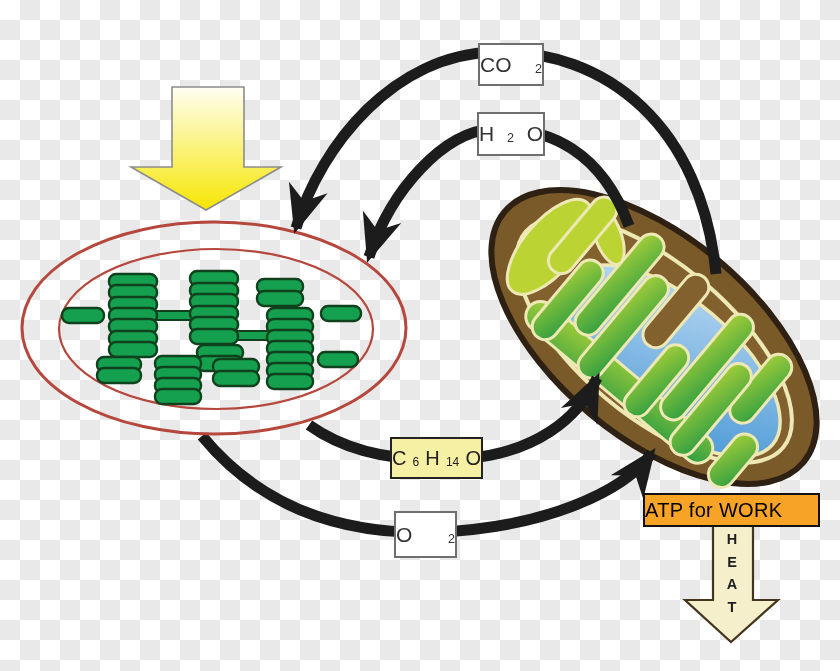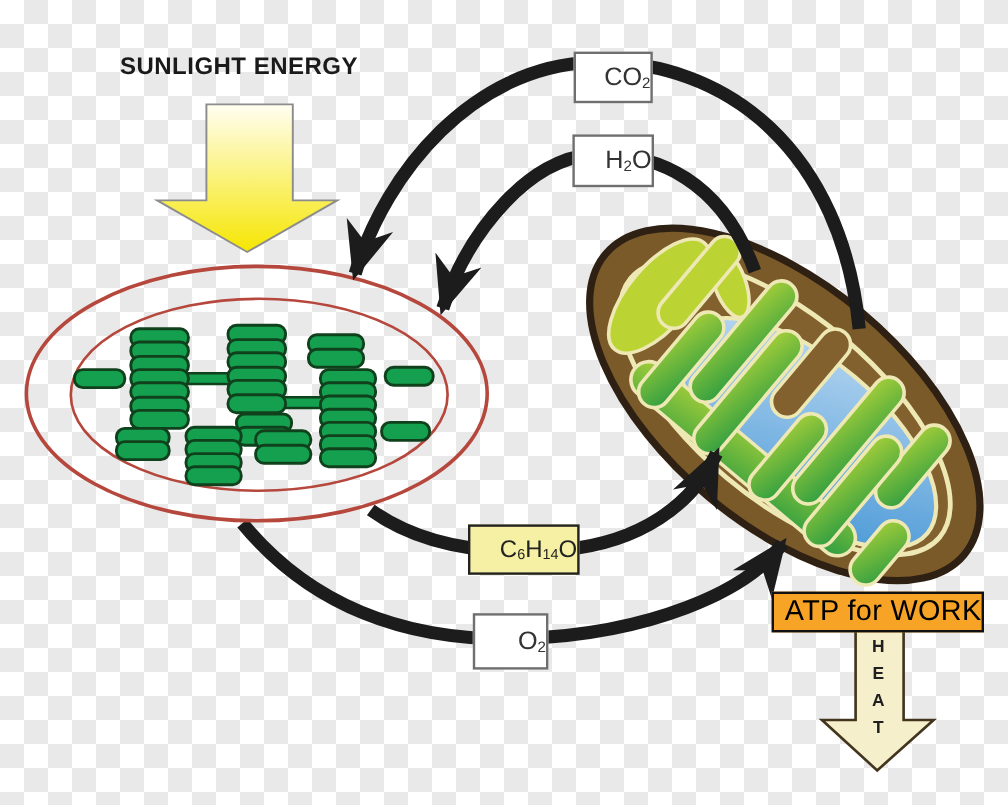--- a/index.html
+++ b/index.html
@@ -47,32 +47,32 @@
   .bg1{stop-color:var(--blue-light);} .bg2{stop-color:var(--blue-dark);}
   .gg1{stop-color:var(--green-light);} .gg2{stop-color:var(--green-dark);}
 
   
   .ovl{position:absolute; box-sizing:border-box;}
   .title{
     left:100px; top:45px; width:212px; font-size:20px; font-weight:bold;
     letter-spacing:0.4px; color:var(--ink); white-space:nowrap;
   }
   .labelbox{
-    display:flex; align-items:center; justify-content:flex-end;
+    display:flex; align-items:center; justify-content:space-between;
     background:var(--box-bg); border:2px solid var(--box-border);
     color:var(--box-text); font-size:21px; white-space:nowrap;
   }
   .labelbox .sub{font-size:0.6em; display:inline-block; transform:translateY(0.35em);}
   .box-co2{left:478px; top:43px; width:66px; height:43px;}
   .box-h2o{left:477px; top:112px; width:68px; height:44px;}
   .box-glucose{left:390px; top:437px; width:93px; height:42px;
     background:var(--glucose-bg); border-color:var(--glucose-border); font-size:20px; color:#222;}
   .box-o2{left:394px; top:511px; width:63px; height:47px;}
   .box-atp{left:643px; top:493px; width:177px; height:34px;
-    background:var(--atp-bg); border-color:var(--atp-border); font-size:24px; color:#000;
+    background:var(--atp-bg); border-color:var(--atp-border); font-size:20px; color:#000;
     letter-spacing:0.3px;}
   .heat-text{
     left:710px; top:540px; width:44px; height:72px;
     display:flex; align-items:center; justify-content:center;
     writing-mode:vertical-rl; text-orientation:upright;
     font-size:14.5px; letter-spacing:0.45em; color:#1f1f1f; font-weight:bold;
   }
 </style>
 </head>
 <body>
@@ -189,21 +189,20 @@
     </g>
 
     <path class="arc" marker-end="url(#ah)" d="M 716 274 C 702 128, 607 48, 492 52 C 395 56, 322 142, 296 228"></path>
     <path class="arc" marker-end="url(#ah)" d="M 629 226 C 602 152, 549 126, 492 129 C 444 132, 391 189, 369 257"></path>
 
     <polygon class="sun-arrow" points="172,87 244,87 244,167 281,167 206,210 131,167 172,167"></polygon>
 
     <polygon class="heat-arrow" points="713,524 753,524 753,600 778,600 731,642 685,600 713,600"></polygon>
   </svg>
 
-  <div class="ovl title">SUNLIGHT ENERGY</div>
 
   <div class="ovl labelbox box-co2">
     <span>CO</span>
       <span class="sub">2</span>
   </div>
 
   <div class="ovl labelbox box-h2o">
     <span>H</span>
       <span class="sub">2</span>
       <span>O</span>

